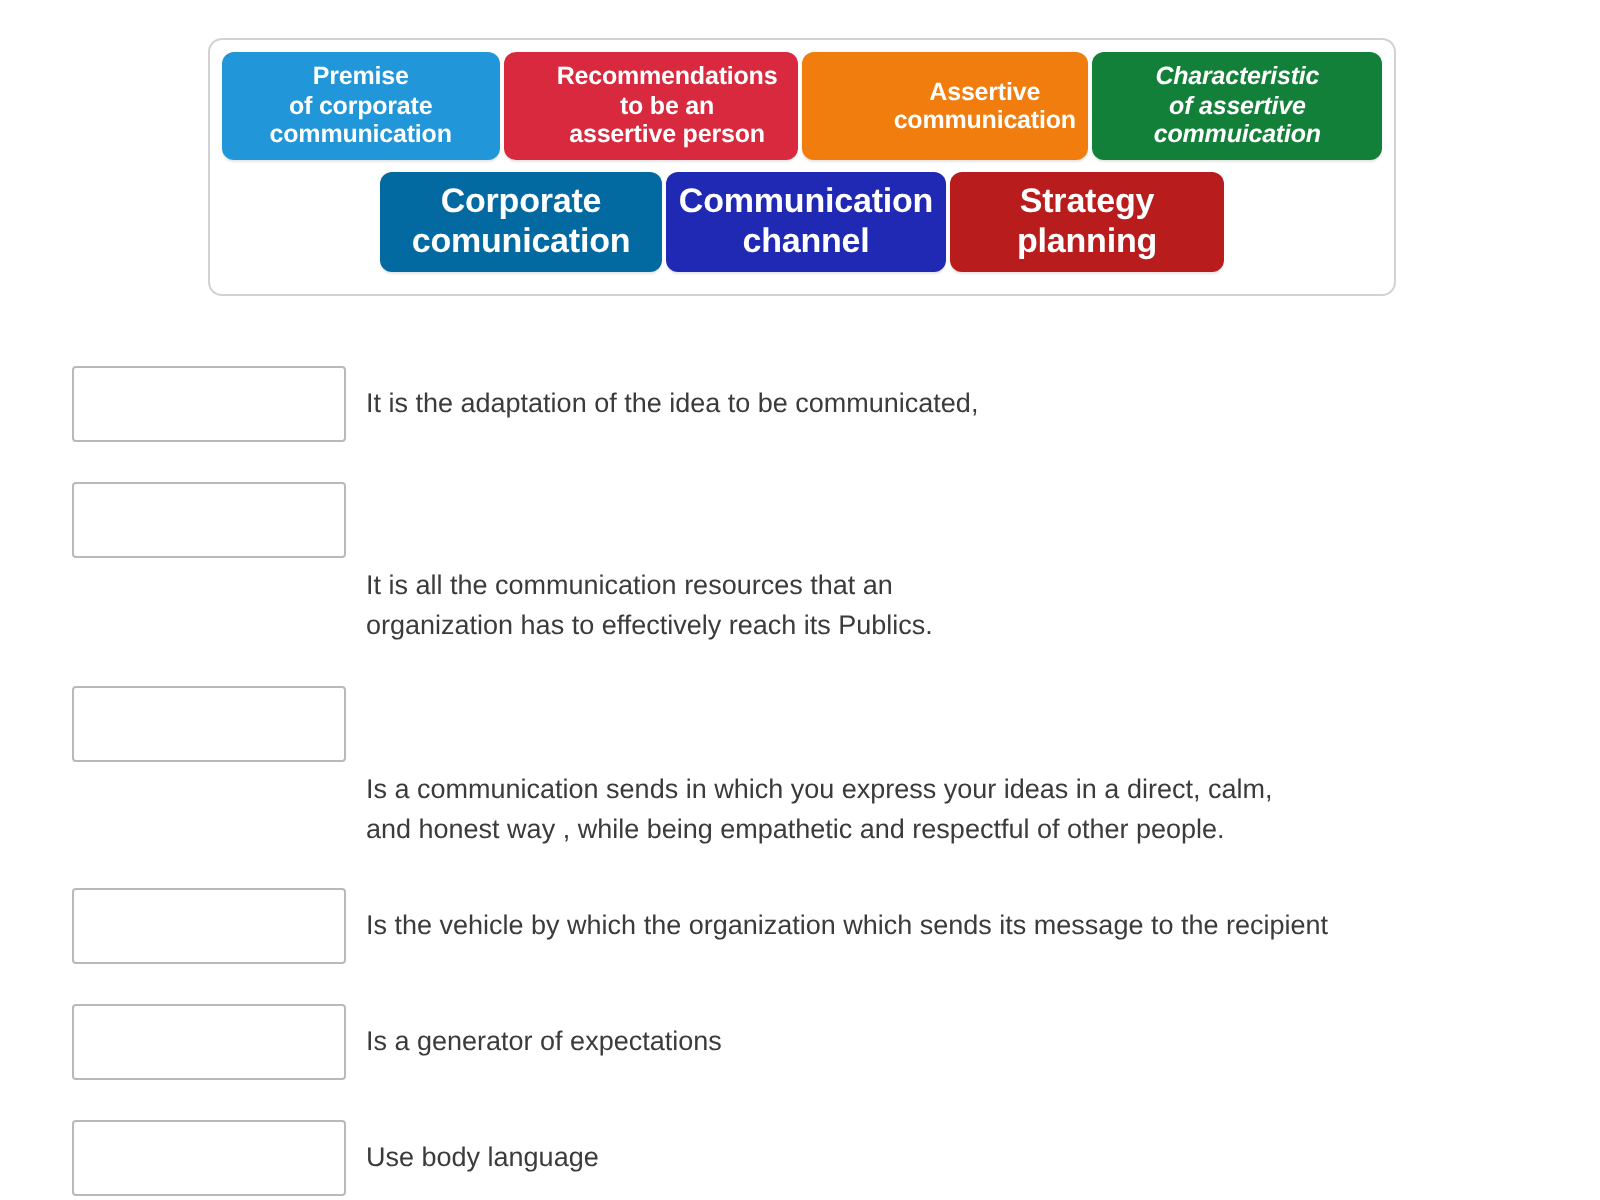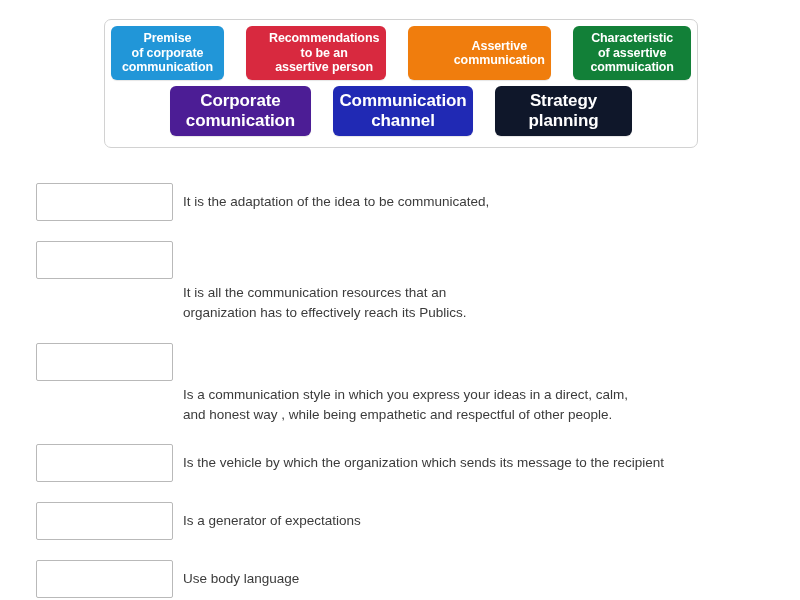--- a/index.html
+++ b/index.html
@@ -29,21 +29,21 @@
     height: 129px;
     border: 1px solid #d2d2d2;
     border-radius: 7px;
     background: #ffffff;
     padding: 6px 6px;
   }
   .tile-row {
     display: flex;
     justify-content: center;
     align-items: flex-start;
-    gap: 22px;
+    gap: 2px;
   }
   .tile-row.row2 {
     margin-top: 6px;
   }
   .tile {
     border-radius: 6px;
     color: #ffffff;
     font-weight: bold;
     text-align: center;
     line-height: 1.16;
@@ -105,47 +105,47 @@
   <div class="tile-bank">
     <div class="tile-row row1">
       <div class="tile t-premise" style="background: rgb(33, 150, 216);">Premise
 of corporate
 communication</div>
       <div class="tile t-recommend" style="background: rgb(216, 41, 63);">Recommendations
 to be an
 assertive person</div>
       <div class="tile t-assertive" style="background: rgb(240, 125, 13); padding-left: 46px;">Assertive
 communication</div>
-      <div class="tile t-characteristic" style="background: rgb(18, 128, 56);">Characteristic
+      <div class="tile t-characteristic" style="background: rgb(18, 128, 56); font-style: italic;">Characteristic
 of assertive
 commuication</div>
     </div>
     <div class="tile-row row2">
-      <div class="tile t-corporate" style="background: #4c1d95;">Corporate
+      <div class="tile t-corporate" style="background: #0369a1;">Corporate
 comunication</div>
       <div class="tile t-channel" style="background: rgb(32, 41, 180);">Communication
 channel</div>
-      <div class="tile t-strategy" style="background: #0f172a;">Strategy
+      <div class="tile t-strategy" style="background: #b91c1c;">Strategy
 planning</div>
     </div>
   </div>
 
   <div class="rows">
     <div class="row">
       <div class="dropzone"></div>
       <div class="row-text">It is the adaptation of the idea to be communicated,</div>
     </div>
     <div class="row two-line">
       <div class="dropzone"></div>
       <div class="row-text">It is all the communication resources that an
 organization has to effectively reach its Publics.</div>
     </div>
     <div class="row two-line">
       <div class="dropzone"></div>
-      <div class="row-text">Is a communication style in which you express your ideas in a direct, calm,
+      <div class="row-text">Is a communication sends in which you express your ideas in a direct, calm,
 and honest way , while being empathetic and respectful of other people.</div>
     </div>
     <div class="row">
       <div class="dropzone"></div>
       <div class="row-text">Is the vehicle by which the organization which sends its message to the recipient</div>
     </div>
     <div class="row">
       <div class="dropzone"></div>
       <div class="row-text">Is a generator of expectations</div>
     </div>

